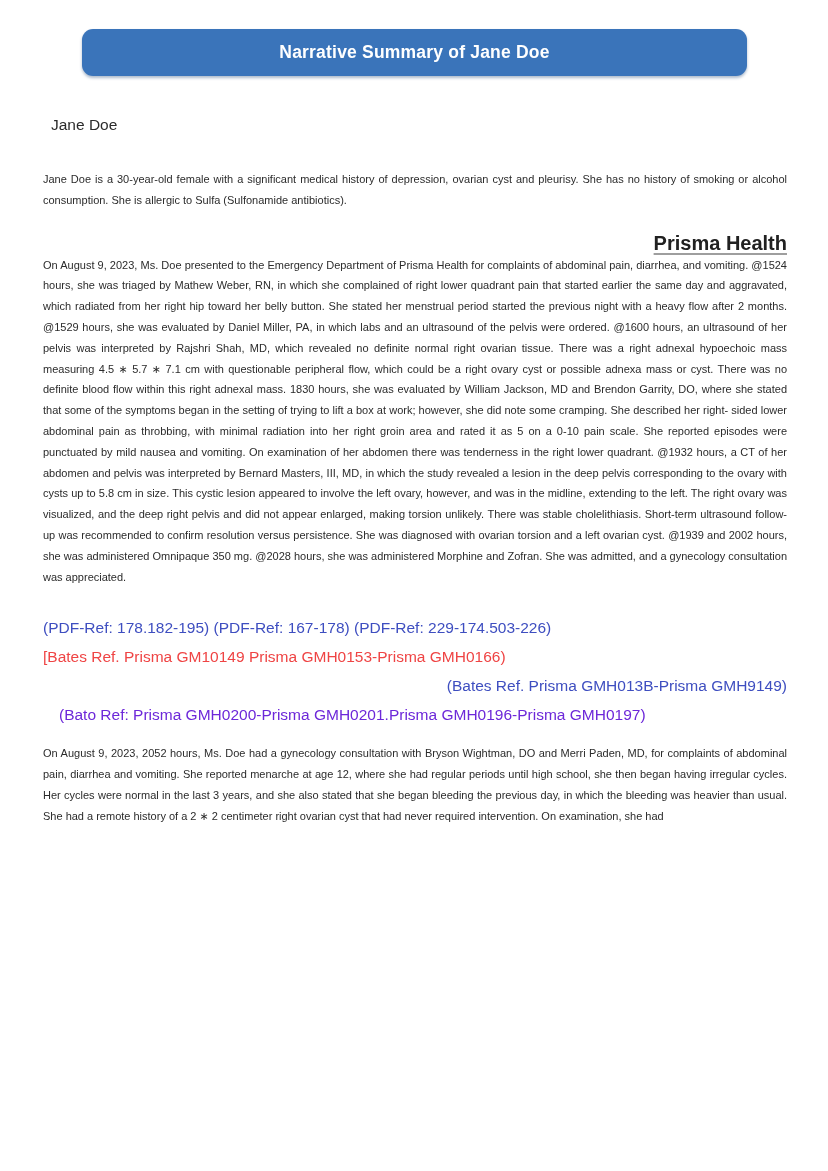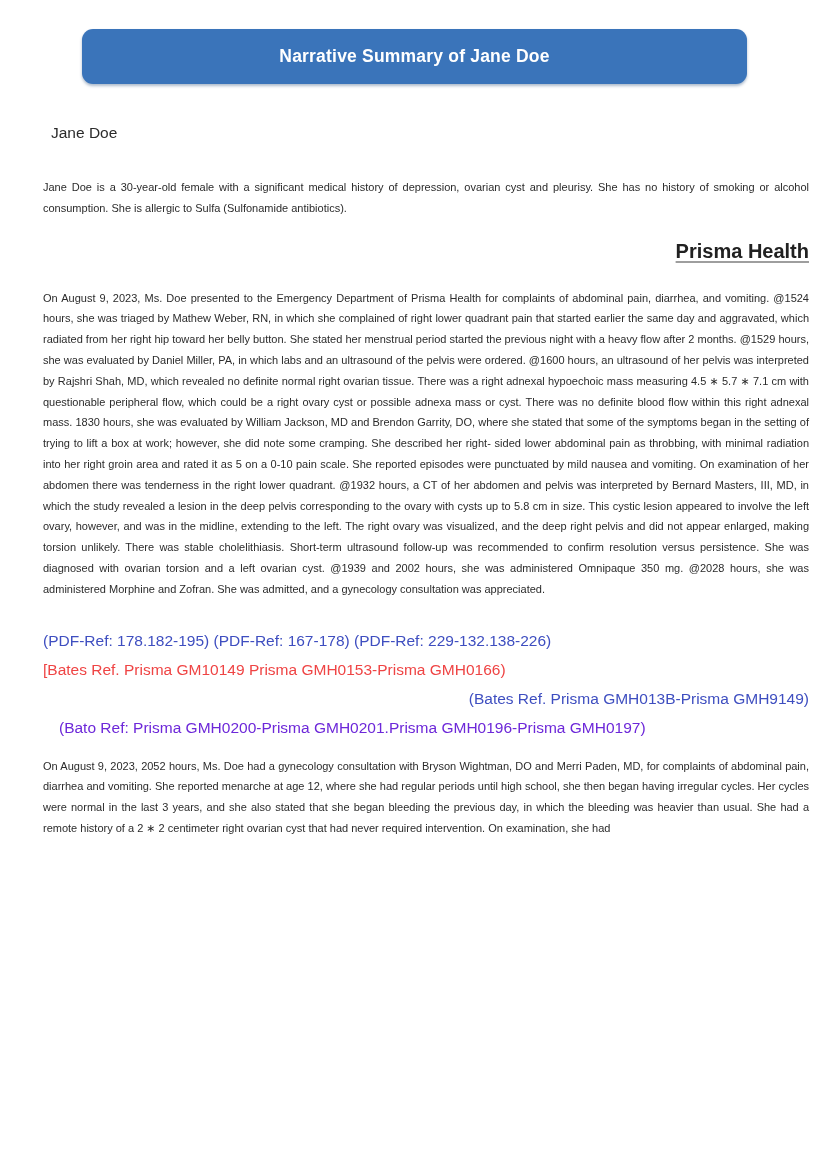--- a/index.html
+++ b/index.html
@@ -11,36 +11,36 @@
     overflow: hidden;
     position: relative;
   }
   .page {
     width: 828px;
     height: 1171px;
     background: #ffffff;
   }
   .banner {
     margin: 29px 81px 0 82px;
-    height: 55px;
+    height: 47px;
     border-radius: 11px;
     background: #3a74ba;
     box-shadow: 0 2px 3px rgba(20, 60, 110, 0.35);
     display: flex;
     align-items: center;
     justify-content: center;
   }
   .banner-title {
     color: #ffffff;
     font-size: 17.5px;
     font-weight: 700;
     letter-spacing: 0.2px;
   }
   .content {
-    padding: 0 19px 0 43px;
+    padding: 0 41px 0 43px;
   }
   .patient-block {
     padding-left: 8px;
     margin-top: 38px;
   }
   .patient-line {
     font-size: 15.5px;
     line-height: 21px;
     color: #2b2b2b;
   }
@@ -63,21 +63,20 @@
     font-weight: 600;
     color: #212121;
   }
   .section-heading span {
     text-decoration: underline;
     text-decoration-color: #9e9e9e;
     text-decoration-thickness: 1.5px;
     text-underline-offset: 3px;
   }
   .main-para {
-    margin-top: 25px;
   }
   .refs {
     margin-top: 30px;
   }
   .ref-line {
     font-size: 15.5px;
     line-height: 21px;
     color: #3e4ec0;
   }
   .ref-line + .ref-line {
@@ -104,21 +103,21 @@
 
     <p class="para intro-para">Jane Doe is a 30-year-old female with a significant medical history of depression, ovarian cyst and pleurisy. She has no history of smoking or alcohol consumption. She is allergic to Sulfa (Sulfonamide antibiotics).</p>
 
     <h2 class="section-heading">
       <span>Prisma Health</span>
     </h2>
 
     <p class="para main-para">On August 9, 2023, Ms. Doe presented to the Emergency Department of Prisma Health for complaints of abdominal pain, diarrhea, and vomiting. @1524 hours, she was triaged by Mathew Weber, RN, in which she complained of right lower quadrant pain that started earlier the same day and aggravated, which radiated from her right hip toward her belly button. She stated her menstrual period started the previous night with a heavy flow after 2 months. @1529 hours, she was evaluated by Daniel Miller, PA, in which labs and an ultrasound of the pelvis were ordered. @1600 hours, an ultrasound of her pelvis was interpreted by Rajshri Shah, MD, which revealed no definite normal right ovarian tissue. There was a right adnexal hypoechoic mass measuring 4.5 ∗ 5.7 ∗ 7.1 cm with questionable peripheral flow, which could be a right ovary cyst or possible adnexa mass or cyst. There was no definite blood flow within this right adnexal mass. 1830 hours, she was evaluated by William Jackson, MD and Brendon Garrity, DO, where she stated that some of the symptoms began in the setting of trying to lift a box at work; however, she did note some cramping. She described her right- sided lower abdominal pain as throbbing, with minimal radiation into her right groin area and rated it as 5 on a 0-10 pain scale. She reported episodes were punctuated by mild nausea and vomiting. On examination of her abdomen there was tenderness in the right lower quadrant. @1932 hours, a CT of her abdomen and pelvis was interpreted by Bernard Masters, III, MD, in which the study revealed a lesion in the deep pelvis corresponding to the ovary with cysts up to 5.8 cm in size. This cystic lesion appeared to involve the left ovary, however, and was in the midline, extending to the left. The right ovary was visualized, and the deep right pelvis and did not appear enlarged, making torsion unlikely. There was stable cholelithiasis. Short-term ultrasound follow-up was recommended to confirm resolution versus persistence. She was diagnosed with ovarian torsion and a left ovarian cyst. @1939 and 2002 hours, she was administered Omnipaque 350 mg. @2028 hours, she was administered Morphine and Zofran. She was admitted, and a gynecology consultation was appreciated.</p>
 
     <div class="refs">
-      <p class="ref-line" style="color: rgb(62, 78, 192);">(PDF-Ref: 178.182-195) (PDF-Ref: 167-178) (PDF-Ref: 229-132.138-226)</p>
+      <p class="ref-line" style="color: rgb(62, 78, 192);">(PDF-Ref: 178.182-195) (PDF-Ref: 167-178) (PDF-Ref: 229-174.503-226)</p>
       <p class="ref-line" style="color: #ef4444;">[Bates Ref. Prisma GM10149 Prisma GMH0153-Prisma GMH0166)</p>
       <p class="ref-line" style="color: rgb(62, 78, 192); text-align: right;">(Bates Ref. Prisma GMH013B-Prisma GMH9149)</p>
       <p class="ref-line" style="color: #6d28d9; margin-left: 16px;">(Bato Ref: Prisma GMH0200-Prisma GMH0201.Prisma GMH0196-Prisma GMH0197)</p>
     </div>
 
     <p class="para followup-para">On August 9, 2023, 2052 hours, Ms. Doe had a gynecology consultation with Bryson Wightman, DO and Merri Paden, MD, for complaints of abdominal pain, diarrhea and vomiting. She reported menarche at age 12, where she had regular periods until high school, she then began having irregular cycles. Her cycles were normal in the last 3 years, and she also stated that she began bleeding the previous day, in which the bleeding was heavier than usual. She had a remote history of a 2 ∗ 2 centimeter right ovarian cyst that had never required intervention. On examination, she had</p>
 
   </div>
 </div>
 

